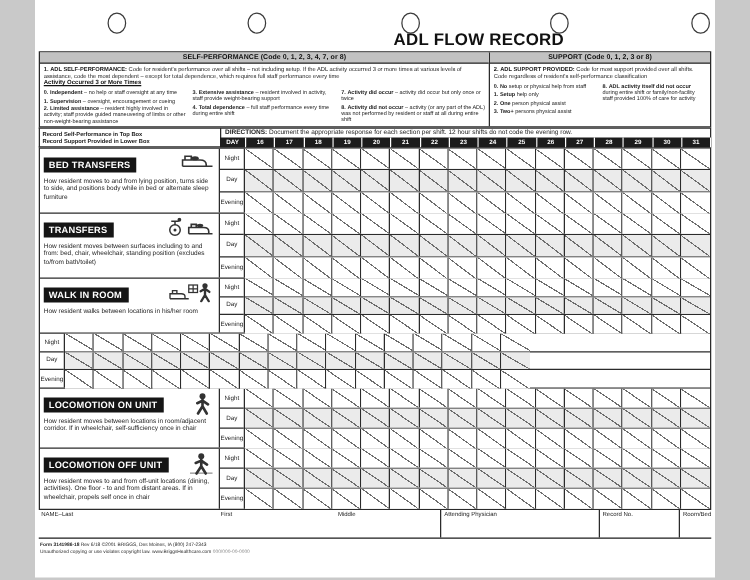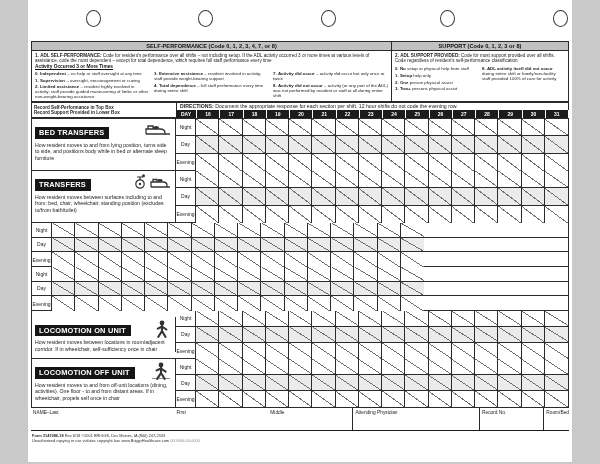--- a/index.html
+++ b/index.html
@@ -166,20 +166,21 @@
 
   <div class="holes">
     <div class="hole" style="left:58px"></div>
     <div class="hole" style="left:170px"></div>
     <div class="hole" style="left:293px"></div>
     <div class="hole" style="left:412px"></div>
     <div class="hole" style="left:525px"></div>
   </div>
 
 
+  <div class="title">ADL FLOW RECORD</div>
 
   <div class="codewrap">
 
     <div class="codecol left">
       <div class="bandhdr">SELF-PERFORMANCE (Code 0, 1, 2, 3, 4, 7, or 8)</div>
       <div class="codebody">
         <div class="lead">
           <b>1.</b>
           <b>ADL SELF-PERFORMANCE:</b>
           <span>Code for resident's performance over all shifts – not including setup. If the ADL activity occurred 3 or more times at various levels of assistance, code the most dependent – except for total dependence, which requires full staff performance every time</span>
@@ -440,20 +441,27 @@
             <div class="gcell"></div>
             <div class="gcell"></div>
             <div class="gcell"></div>
             <div class="gcell"></div>
             <div class="gcell"></div>
             <div class="gcell"></div>
           </div>
         </div>
       </div>
       <div class="actrow" style="height: 44px;">
+        <div class="actinfo"><div class="acticon"><svg width="36" height="16" viewBox="0 0 36 16">
+              <path d="M1 13h15M1 13V9h9c2 0 3 1 3 2.4V13M3 9V6.5h3.5V9" fill="none" stroke="#222" stroke-width="1.1"></path>
+              <rect x="16" y="2" width="7" height="6" fill="none" stroke="#222" stroke-width="1"></rect>
+              <path d="M16 5h7M19.5 2v6" stroke="#222" stroke-width="1"></path>
+              <circle cx="29" cy="2.6" r="2.1" fill="#222"></circle>
+              <path d="M29 5v5M29 5l-3.5 2M29 5l3.5 2.5M29 10l-3 5M29 10l3 5" stroke="#222" stroke-width="1.9" fill="none" stroke-linecap="round"></path>
+            </svg></div><div class="actname">WALK IN ROOM</div><div class="actdesc">How resident walks between locations in his/her room</div></div>
         <div class="shiftcol">
           <div class="shiftcell" style="height: 14.6667px;">Night</div>
           <div class="shiftcell" style="height: 14.6667px;">Day</div>
           <div class="shiftcell" style="height: 14.6667px;">Evening</div>
         </div>
         <div class="cellsarea">
           <div class="cellrow" style="height: 14.6667px;">
             <div class="gcell"></div>
             <div class="gcell"></div>
             <div class="gcell"></div>
@@ -565,21 +573,21 @@
             <div class="gcell"></div>
             <div class="gcell"></div>
             <div class="gcell"></div>
             <div class="gcell"></div>
             <div class="gcell"></div>
             <div class="gcell"></div>
             <div class="gcell"></div>
           </div>
         </div>
       </div>
-      <div class="actrow" style="height: 48px; align-items: center;">
+      <div class="actrow" style="height: 48px;">
         <div class="actinfo"><div class="acticon"><svg width="18" height="18" viewBox="0 0 18 18">
               <circle cx="9" cy="3" r="2.4" fill="#222"></circle>
               <path d="M9 5.6v5.4M9 6.5L4.8 8.6M9 6.5l4.4 3M9 11l-3.6 5.8M9 11l3.4 5.8" stroke="#222" stroke-width="2.1" fill="none" stroke-linecap="round"></path>
             </svg></div><div class="actname">LOCOMOTION ON UNIT</div><div class="actdesc">How resident moves between locations in room/adjacent corridor. If in wheelchair, self-sufficiency once in chair</div></div>
         <div class="shiftcol">
           <div class="shiftcell" style="height: 16px;">Night</div>
           <div class="shiftcell" style="height: 16px;">Day</div>
           <div class="shiftcell" style="height: 16px;">Evening</div>
         </div>
         <div class="cellsarea">

